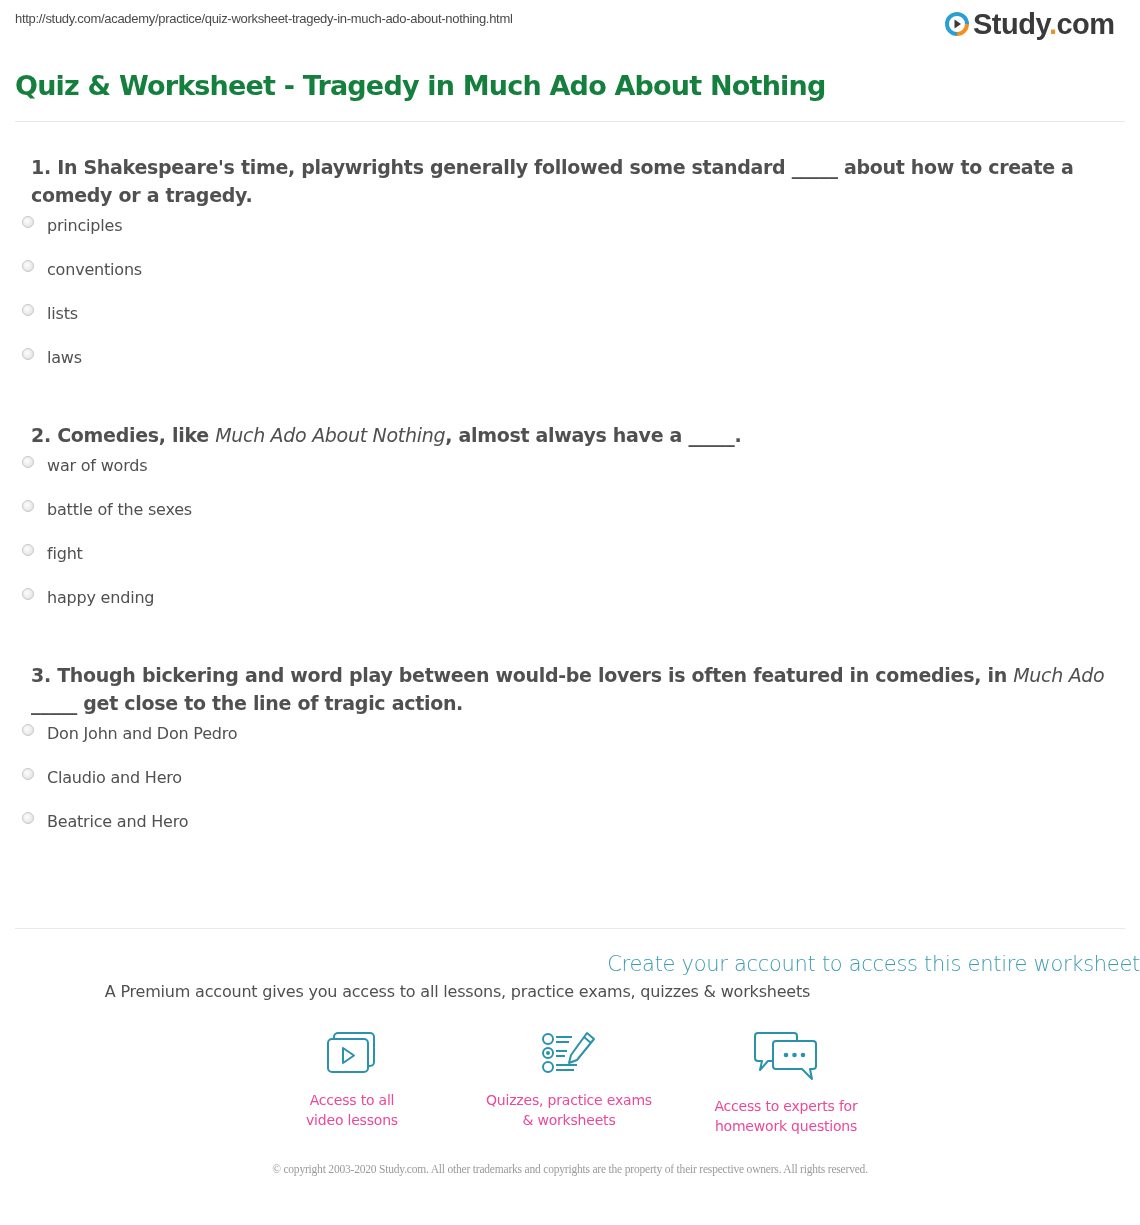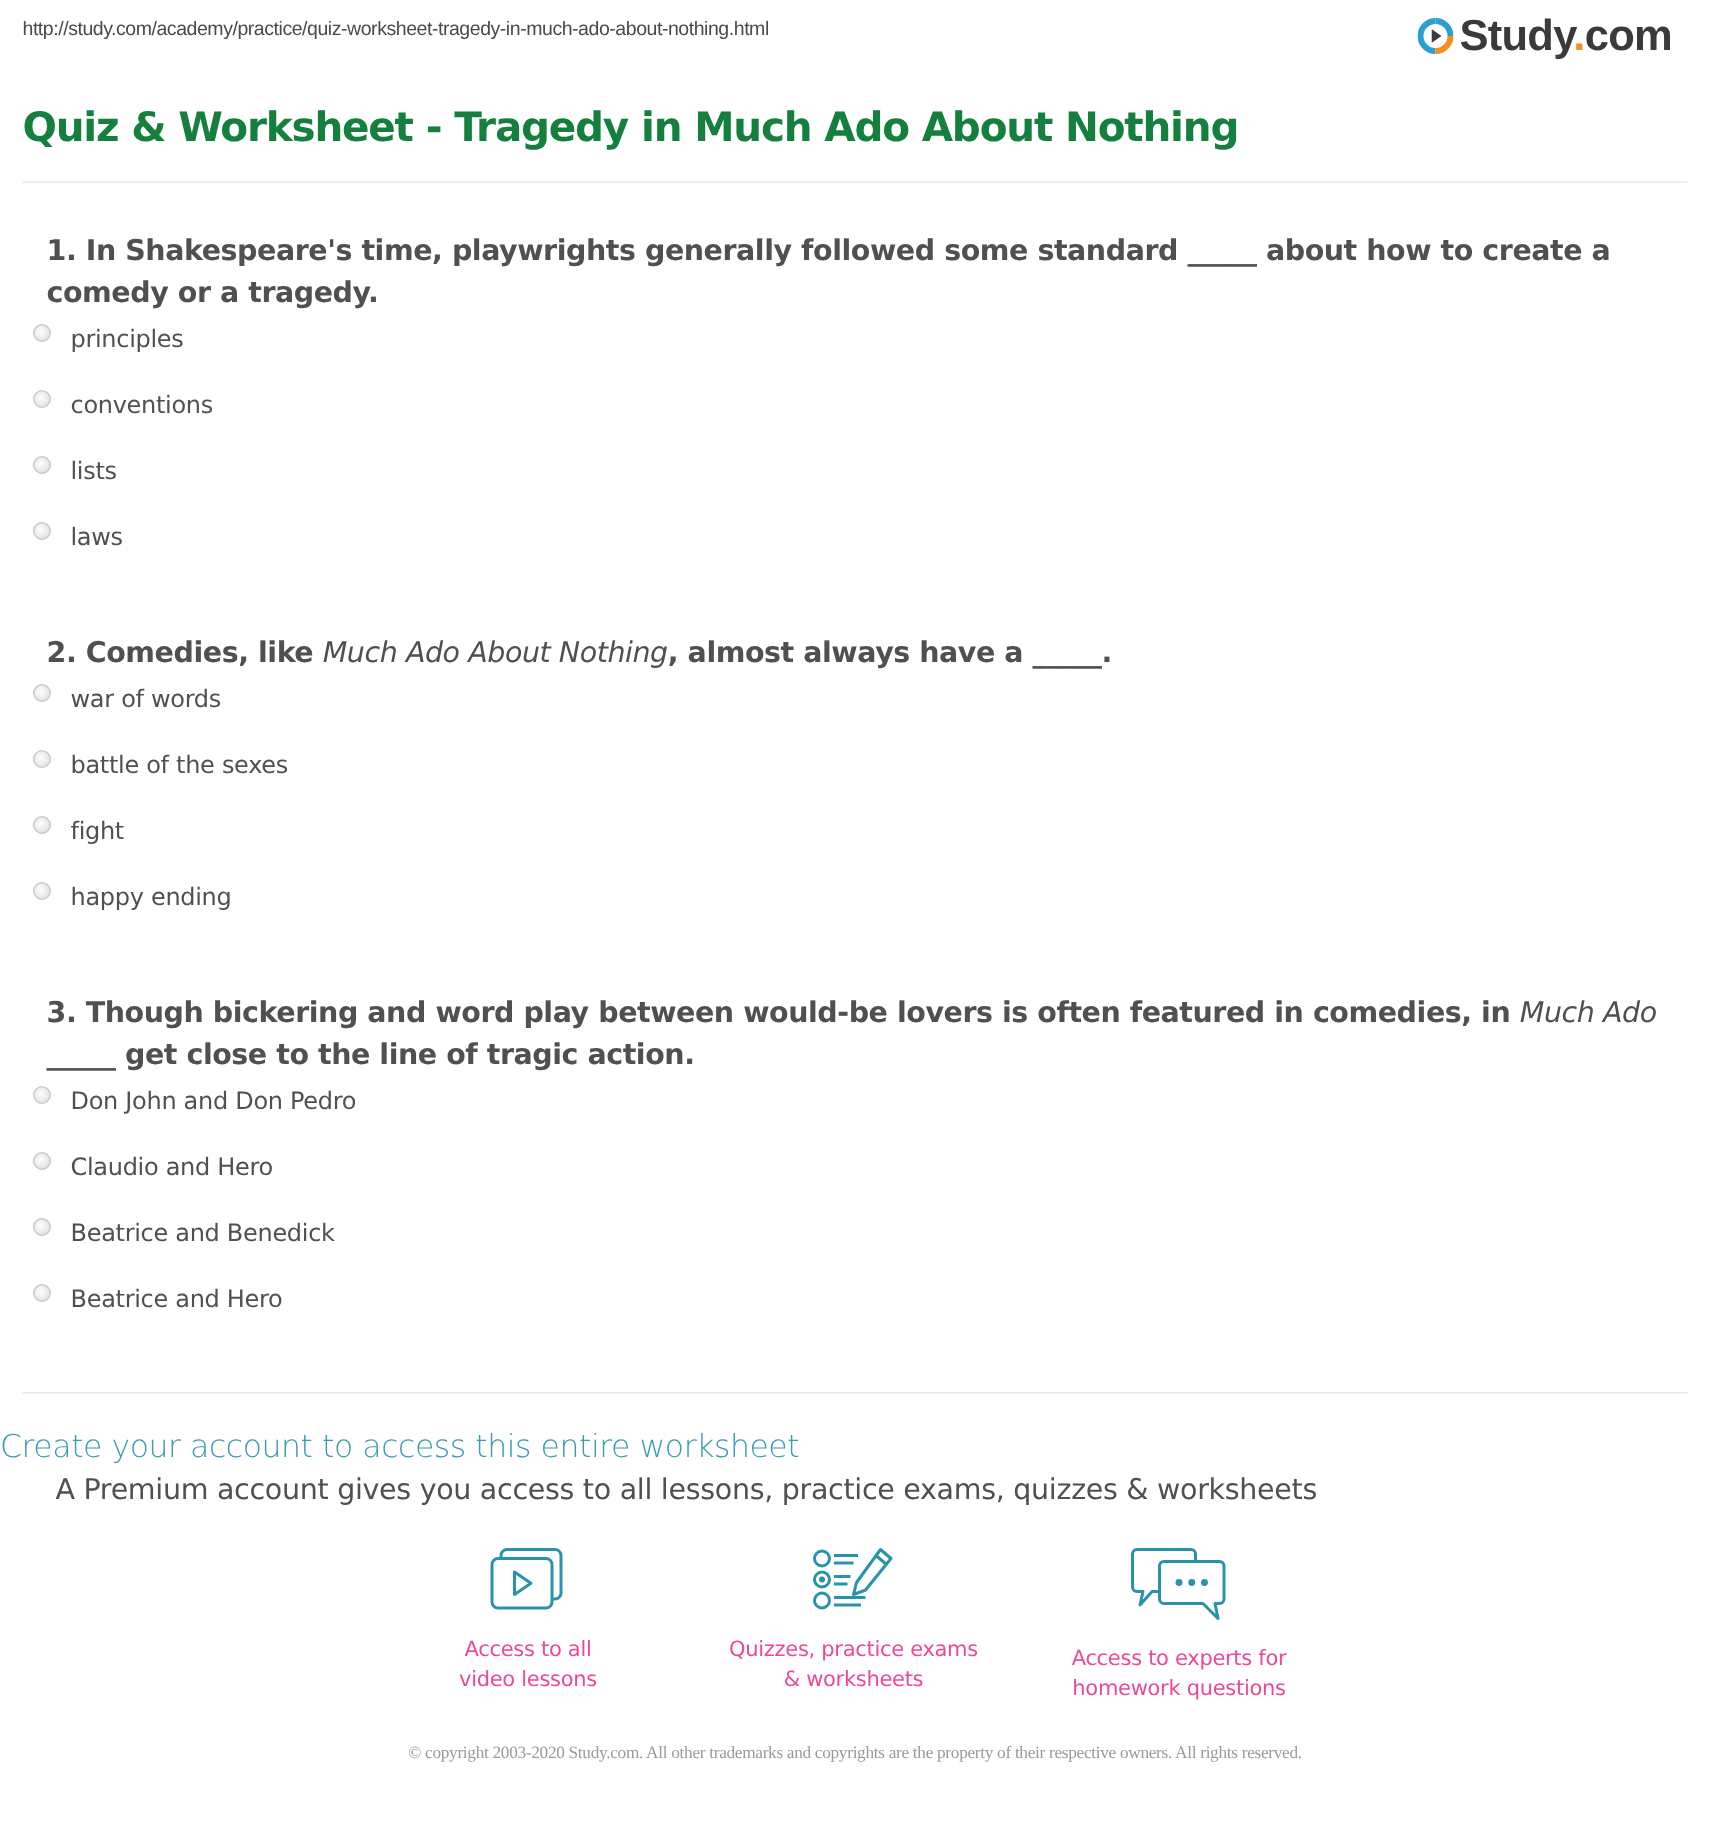--- a/index.html
+++ b/index.html
@@ -15,22 +15,22 @@
     .title { position: absolute; left: 15px; top: 70px; font-size: 27px; font-weight: 700; color: #15803d; font-family: "DejaVu Sans", sans-serif; letter-spacing: -0.8px; }
     .rule { position: absolute; left: 15px; width: 1110px; height: 1px; background: #e8e8e8; }
 
     .question { position: absolute; left: 15px; width: 1110px; font-size: 19px; font-weight: 700; color: #505050; line-height: 28px; letter-spacing: -0.3px; font-family: "DejaVu Sans", sans-serif; margin-left: 16px; }
     .question em { font-weight: 400; font-style: italic; }
     .options { position: absolute; left: 22px; }
     .option { height: 44px; display: flex; align-items: flex-start; cursor: pointer; }
     .radio { width: 12px; height: 12px; border-radius: 50%; border: 1px solid #c8c8c8; background: radial-gradient(circle at 40% 40%, #fdfdfd, #dcdcdc); margin-right: 13px; flex-shrink: 0; }
     .opt-label { font-size: 16px; color: #505050; letter-spacing: -0.2px; }
 
-    .cta-title { position: absolute; left: 0; width: 1140px; top: 952px; text-align: left; font-size: 21px; color: #3a9bb1; font-weight: 300; letter-spacing: -0.3px; }
-    .cta-sub { position: absolute; left: 0; width: 915px; top: 982px; text-align: center; font-size: 19px; color: #505050; letter-spacing: -0.2px; }
+    .cta-title { position: absolute; left: 0; width: 1140px; top: 952px; text-align: right; font-size: 21px; color: #3a9bb1; font-weight: 300; letter-spacing: -0.3px; }
+    .cta-sub { position: absolute; left: 0; width: 915px; top: 982px; text-align: center; font-size: 16px; color: #505050; letter-spacing: -0.2px; }
 
     .feature { position: absolute; top: 1030px; width: 220px; text-align: center; }
     .feature svg { display: block; margin: 0 auto; }
     .feature-label { margin-top: 14px; font-size: 14px; color: #ec4899; line-height: 20px; letter-spacing: -0.2px; }
 
     .copyright { position: absolute; left: 210px; width: 720px; top: 1161px; text-align: center; font-size: 11.5px; color: #9a9a9a; line-height: 17px; letter-spacing: -0.2px; font-family: Liberation Serif, serif; }
   </style>
 </head>
 <body>
 
@@ -100,24 +100,20 @@
   <div class="option">
       <span class="radio"></span>
       <span class="opt-label">Don John and Don Pedro</span>
     </div>
   <div class="option">
       <span class="radio"></span>
       <span class="opt-label">Claudio and Hero</span>
     </div>
   <div class="option">
       <span class="radio"></span>
-      <span class="opt-label">Beatrice and Benedick</span>
-    </div>
-  <div class="option">
-      <span class="radio"></span>
       <span class="opt-label">Beatrice and Hero</span>
     </div>
 </div>
 
 <div class="rule" style="top:928px"></div>
 
 <div class="cta-title">Create your account to access this entire worksheet</div>
 <div class="cta-sub">A Premium account gives you access to all lessons, practice exams, quizzes &amp; worksheets</div>
 
 <div class="feature" style="left:242px">

